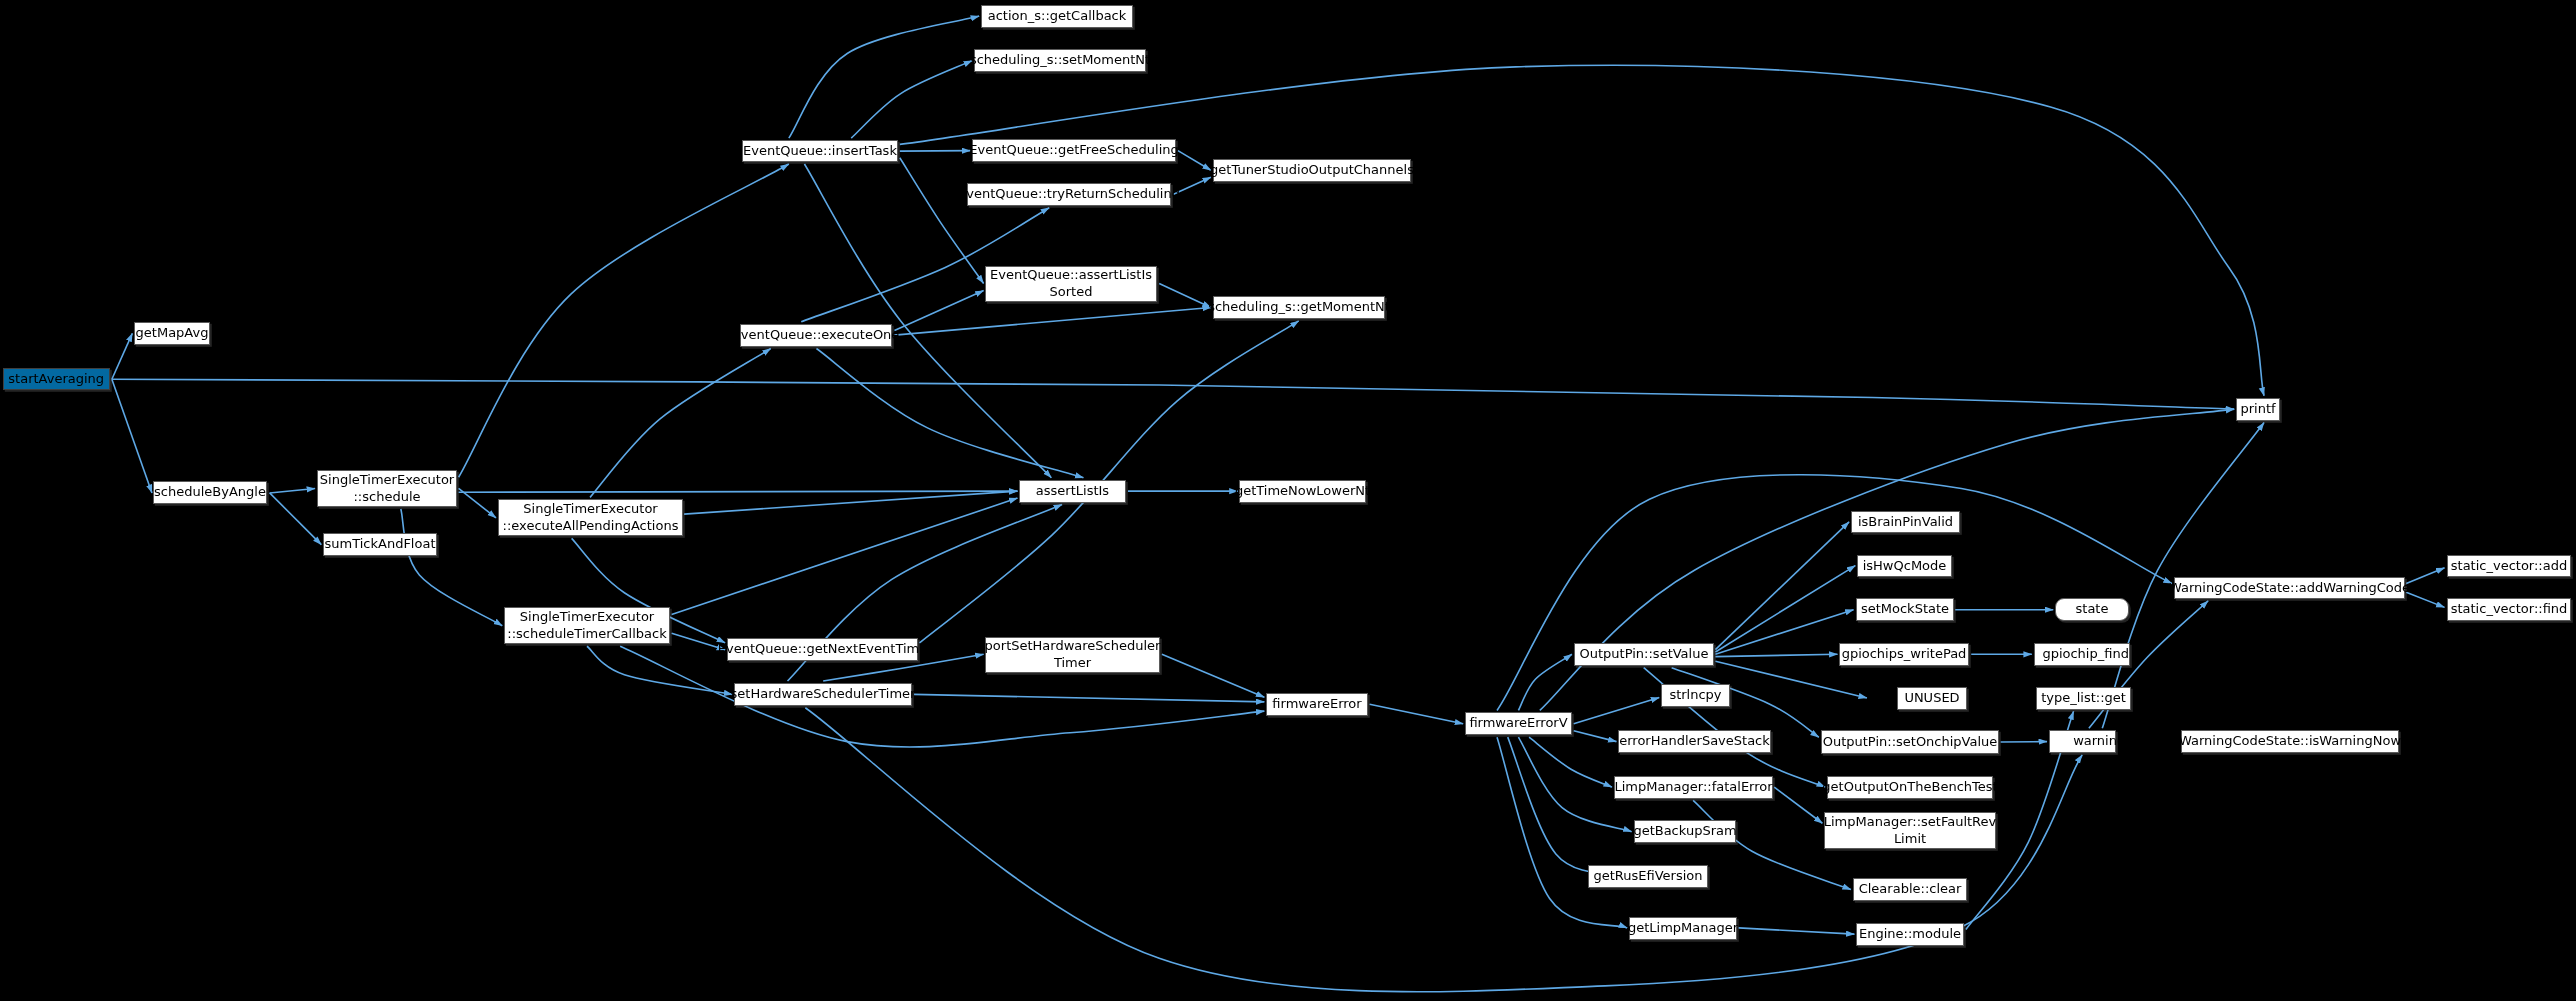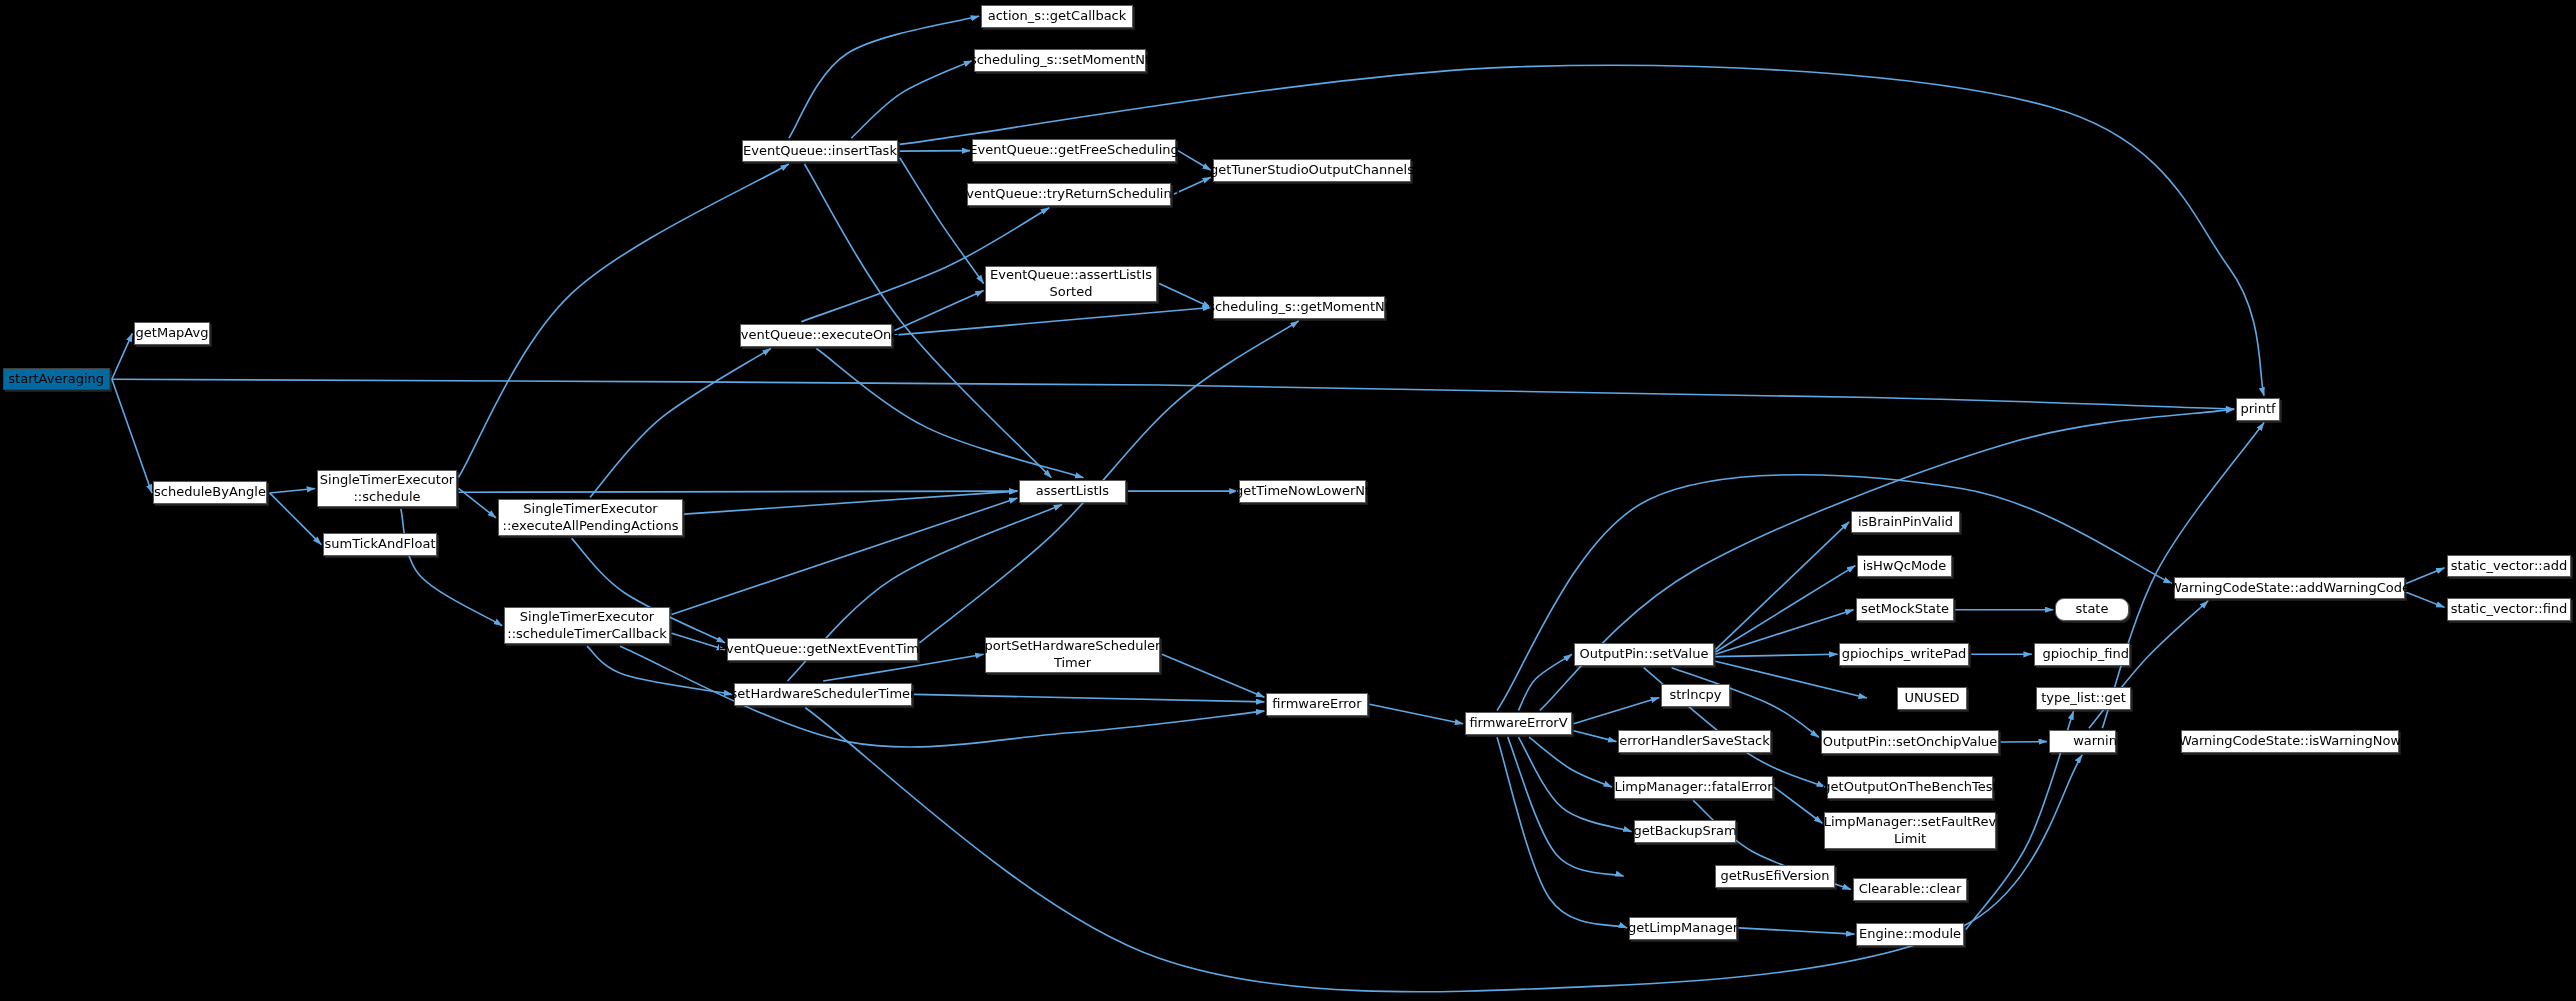--- a/index.html
+++ b/index.html
@@ -118,21 +118,21 @@
       <div class="node" style="left: 1213px; top: 296px; width: 172px; min-height: 23px;">scheduling_s::getMomentNt</div>
       <div class="node" style="left: 1019px; top: 480px; width: 107px; min-height: 23px;">assertListIs</div>
       <div class="node" style="left: 1239px; top: 480px; width: 127px; min-height: 23px;">getTimeNowLowerNt</div>
       <div class="node" style="left: 1266px; top: 693px; width: 102px; min-height: 23px;">firmwareError</div>
       <div class="node" style="left: 1465px; top: 712px; width: 107px; min-height: 23px;">firmwareErrorV</div>
       <div class="node" style="left: 1574px; top: 643px; width: 140px; min-height: 23px; text-align: right;">OutputPin::setValue</div>
       <div class="node" style="left: 1661px; top: 684px; width: 69px; min-height: 23px;">strlncpy</div>
       <div class="node" style="left: 1618px; top: 730px; width: 153px; min-height: 23px;">errorHandlerSaveStack</div>
       <div class="node" style="left: 1614px; top: 776px; width: 159px; min-height: 23px;">LimpManager::fatalError</div>
       <div class="node" style="left: 1634px; top: 820px; width: 102px; min-height: 23px;">getBackupSram</div>
-      <div class="node" style="left: 1715px; top: 865px; width: 120px; min-height: 23px; text-align: right;">getRusEfiVersion</div>
+      <div class="node" style="left: 1588px; top: 865px; width: 120px; min-height: 23px; text-align: right;">getRusEfiVersion</div>
       <div class="node" style="left: 1629px; top: 917px; width: 108px; min-height: 23px;">getLimpManager</div>
       <div class="node" style="left: 1851px; top: 511px; width: 109px; min-height: 22px;">isBrainPinValid</div>
       <div class="node" style="left: 1857px; top: 555px; width: 95px; min-height: 22px;">isHwQcMode</div>
       <div class="node" style="left: 1856px; top: 598px; width: 98px; min-height: 23px;">setMockState</div>
       <div class="node" style="left: 2055px; top: 598px; width: 74px; min-height: 23px; border-radius: 9px;">state</div>
       <div class="node" style="left: 1839px; top: 643px; width: 130px; min-height: 23px;">gpiochips_writePad</div>
       <div class="node" style="left: 2034px; top: 643px; width: 96px; min-height: 23px; padding-left: 10px;">gpiochip_find</div>
       <div class="node" style="left: 1869px; top: 687px; width: 70px; min-height: 23px; margin-left: 28px;">UNUSED</div>
       <div class="node" style="left: 2036px; top: 687px; width: 95px; min-height: 23px;">type_list::get</div>
       <div class="node" style="left: 1821px; top: 730px; width: 178px; min-height: 24px;">OutputPin::setOnchipValue</div>

